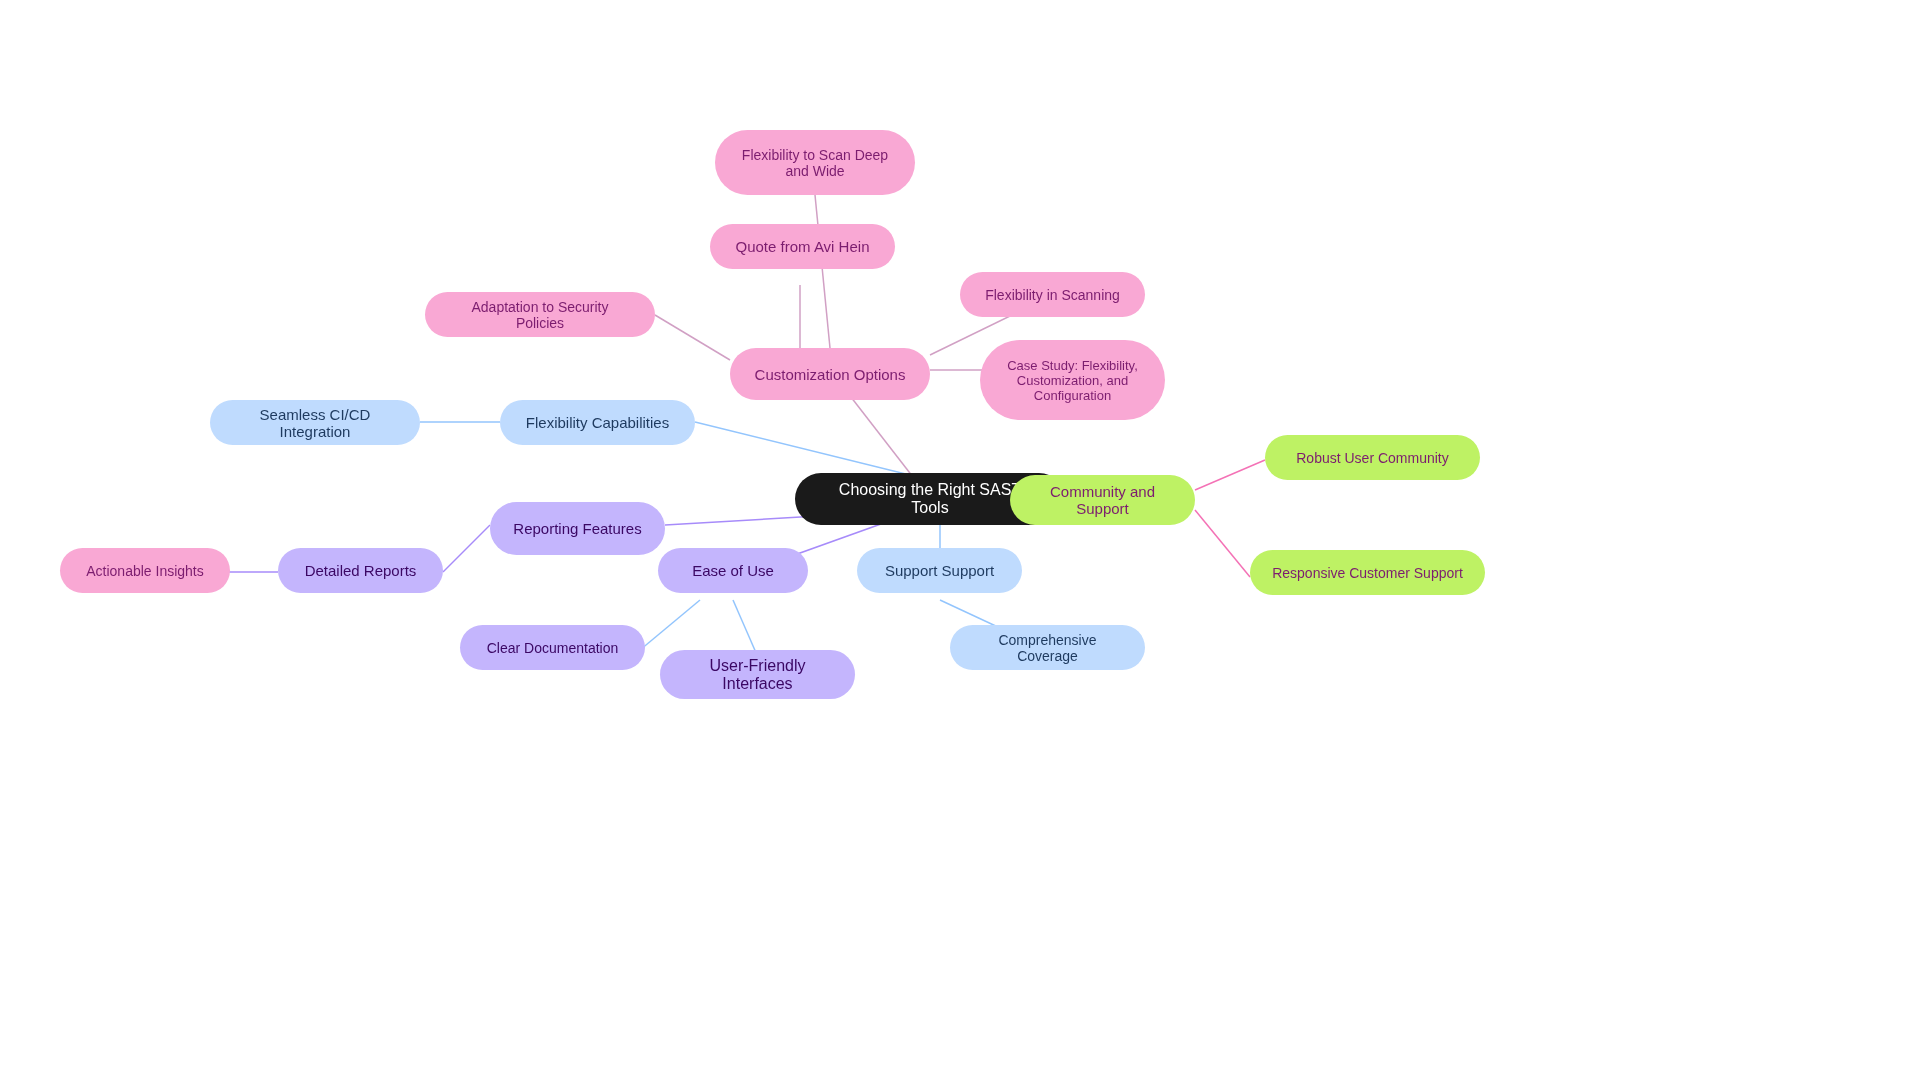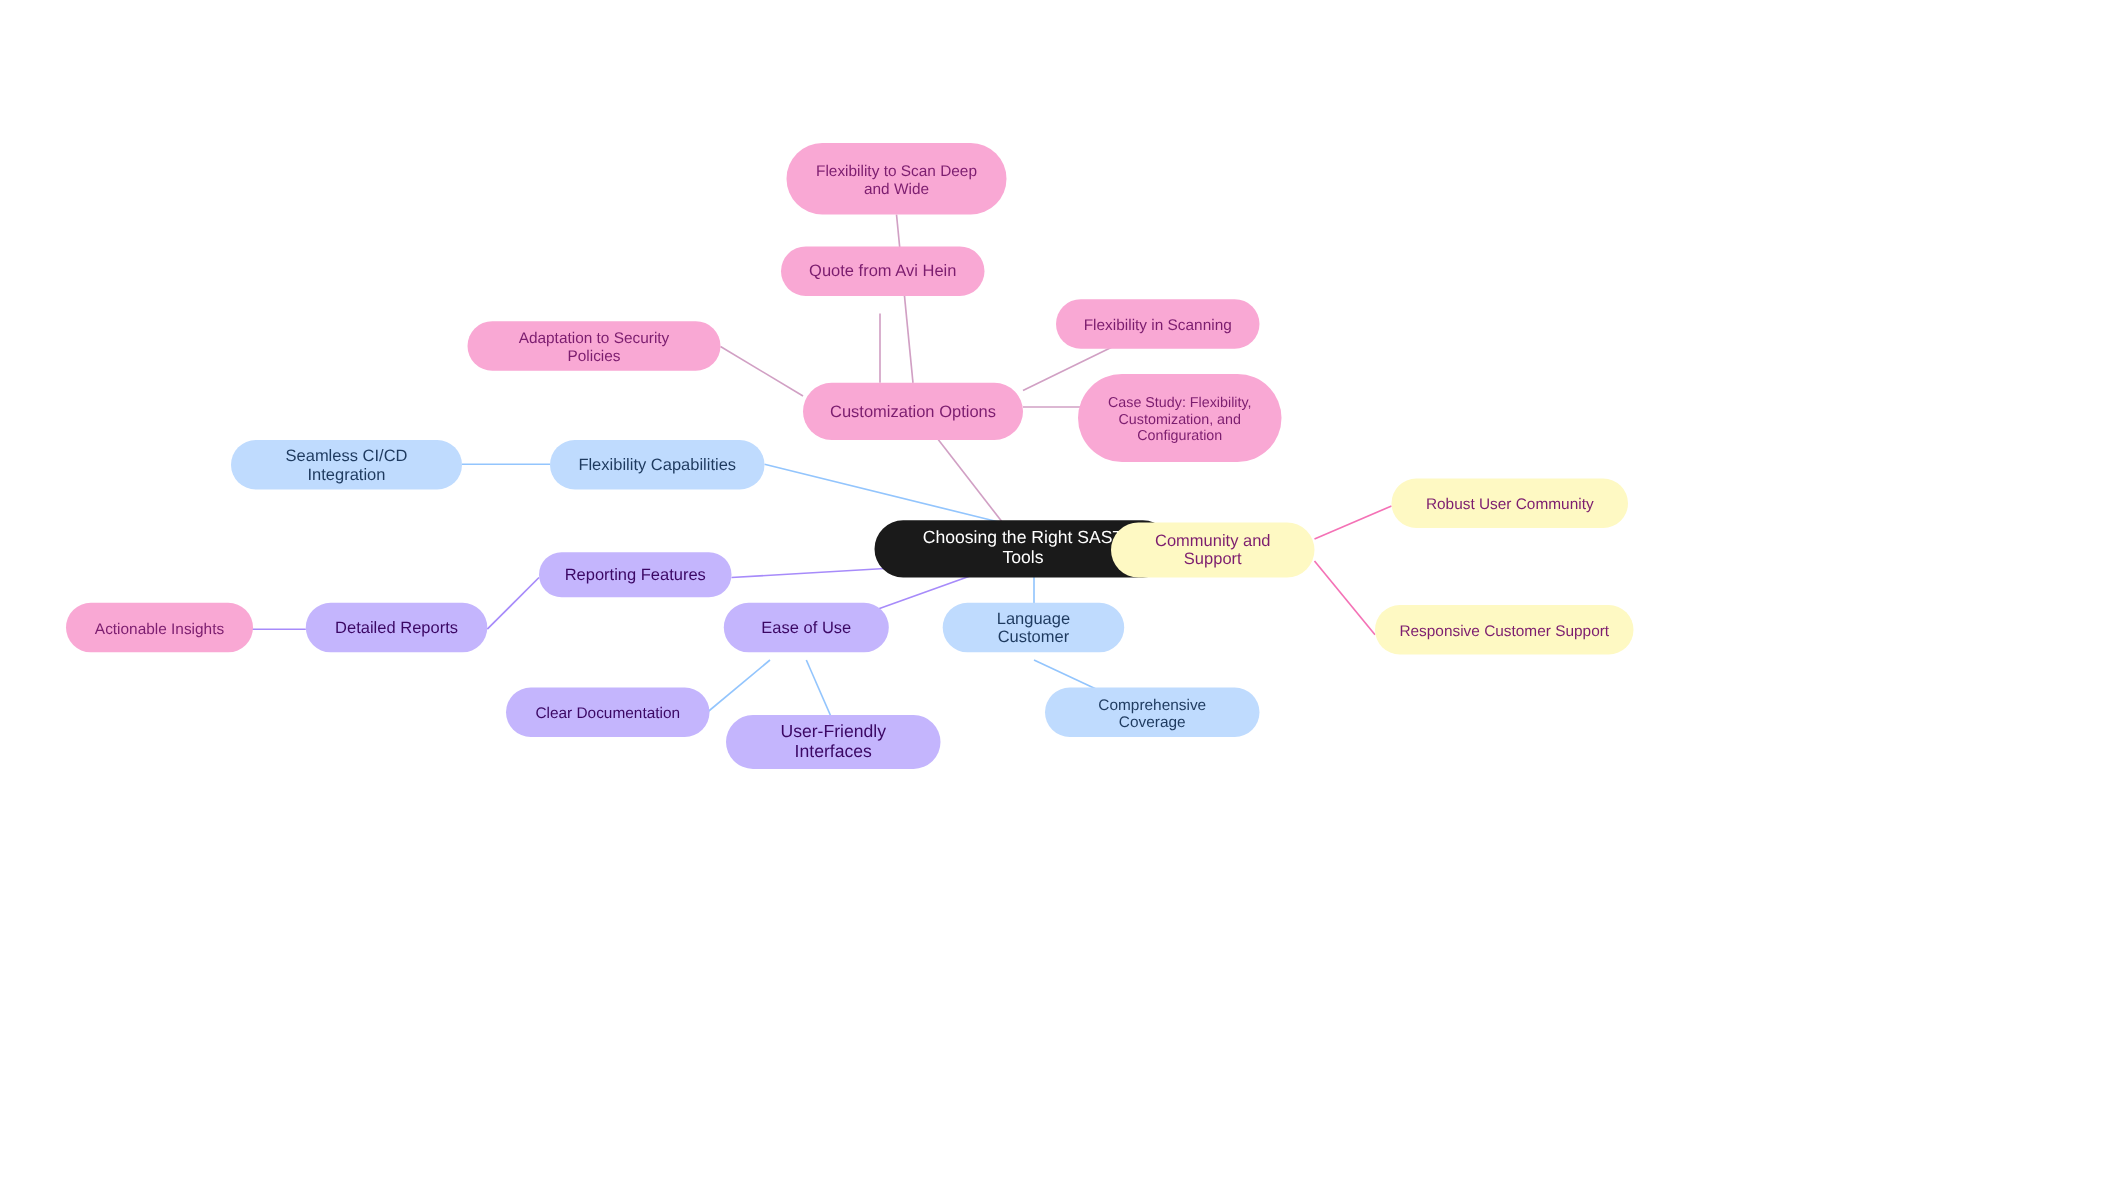--- a/index.html
+++ b/index.html
@@ -39,21 +39,21 @@
       font-weight: 500;
       border-radius: 50px;
       padding: 18px 32px;
     }
     .node-pink {
       background: #f9a8d4;
       color: #7c1d6f;
       border: none;
     }
     .node-pink-medium {
-      background: #fef9c3;
+      background: #bef264;
       color: #7c1d6f;
     }
     .node-blue {
       background: #bfdbfe;
       color: #1e3a5f;
     }
     .node-lavender {
       background: #c4b5fd;
       color: #3b0764;
     }
@@ -113,25 +113,25 @@
 <div class="node node-pink" style="left: 730px; top: 348px; width: 200px; height: 52px;">Customization Options</div>
 
 <div class="node node-pink" style="left: 960px; top: 272px; width: 185px; height: 45px; font-size:14px;">Flexibility in Scanning</div>
 
 <div class="node node-pink" style="left: 980px; top: 340px; width: 185px; height: 80px; font-size:13px;">Case Study: Flexibility, Customization, and Configuration</div>
 
 <div class="node node-blue" style="left: 500px; top: 400px; width: 195px; height: 45px;">Flexibility Capabilities</div>
 
 <div class="node node-blue" style="left: 210px; top: 400px; width: 210px; height: 45px;">Seamless CI/CD Integration</div>
 
-<div class="node node-blue" style="left: 857px; top: 548px; width: 165px; height: 45px;">Language Customer</div>
+<div class="node node-blue" style="left: 857px; top: 548px; width: 165px; height: 45px;">Support Support</div>
 
 <div class="node node-blue" style="left: 950px; top: 625px; width: 195px; height: 45px; font-size:14px;">Comprehensive Coverage</div>
 
-<div class="node node-lavender" style="left: 490px; top: 502px; width: 175px; height: 41px;">Reporting Features</div>
+<div class="node node-lavender" style="left: 490px; top: 502px; width: 175px; height: 53px;">Reporting Features</div>
 
 <div class="node node-lavender" style="left: 278px; top: 548px; width: 165px; height: 45px;">Detailed Reports</div>
 
 <div class="node node-pink" style="left: 60px; top: 548px; width: 170px; height: 45px; font-size:14px;">Actionable Insights</div>
 
 <div class="node node-lavender" style="left: 658px; top: 548px; width: 150px; height: 45px;">Ease of Use</div>
 
 <div class="node node-lavender" style="left: 460px; top: 625px; width: 185px; height: 45px; font-size:14px;">Clear Documentation</div>
 
 <div class="node node-lavender" style="left: 660px; top: 650px; width: 195px; height: 49px; font-size:16px;">User-Friendly Interfaces</div>

